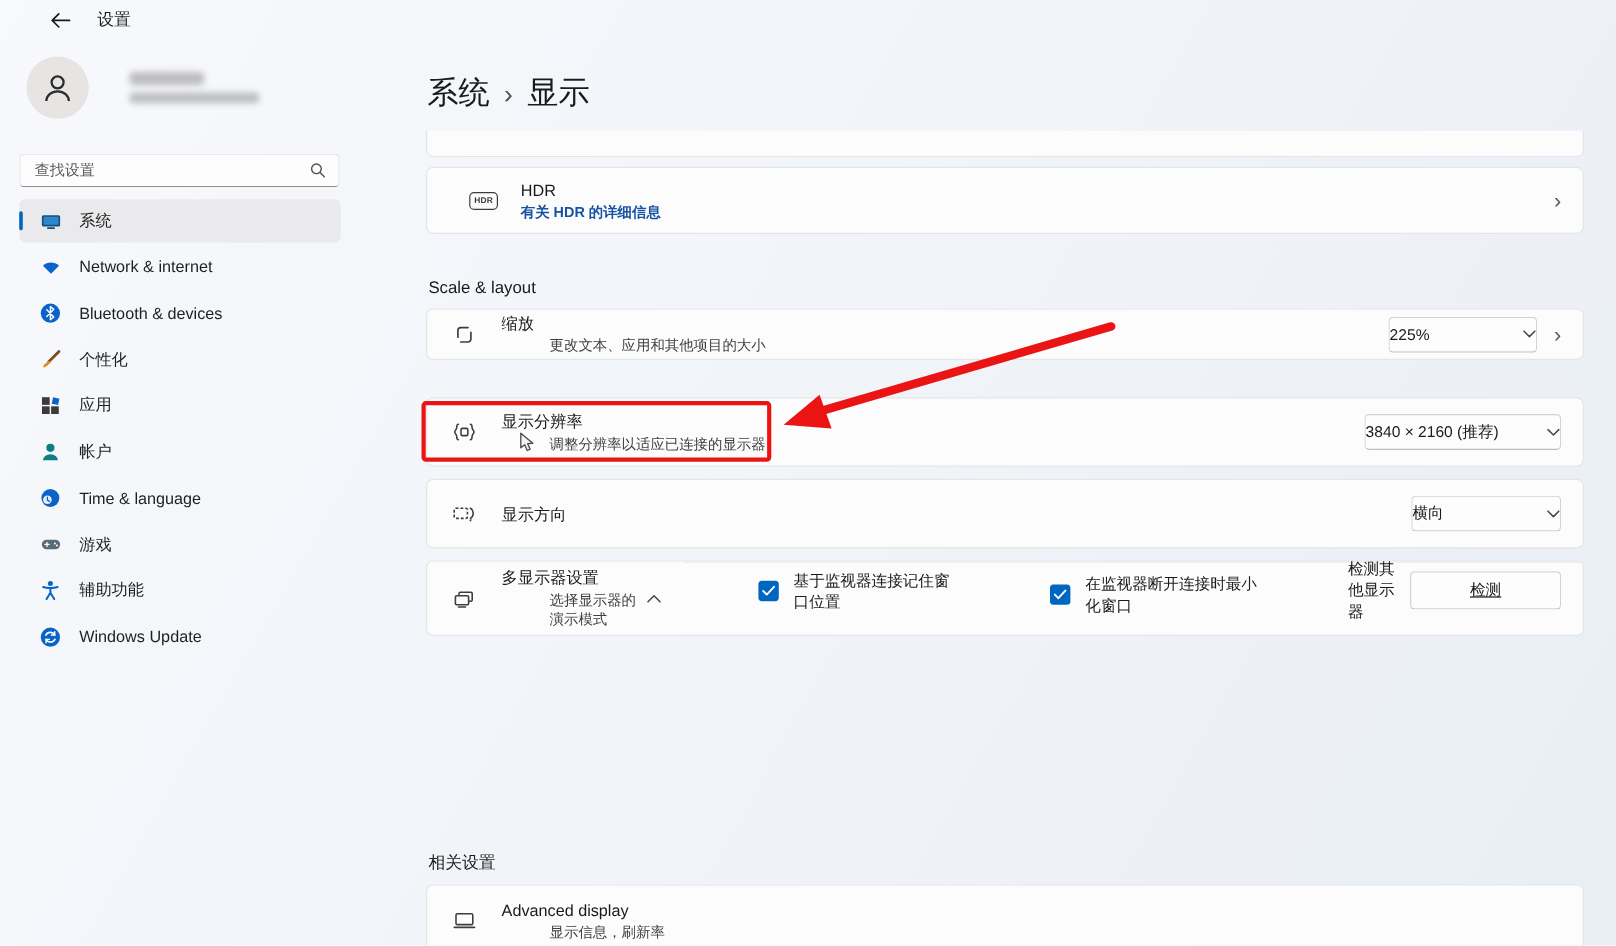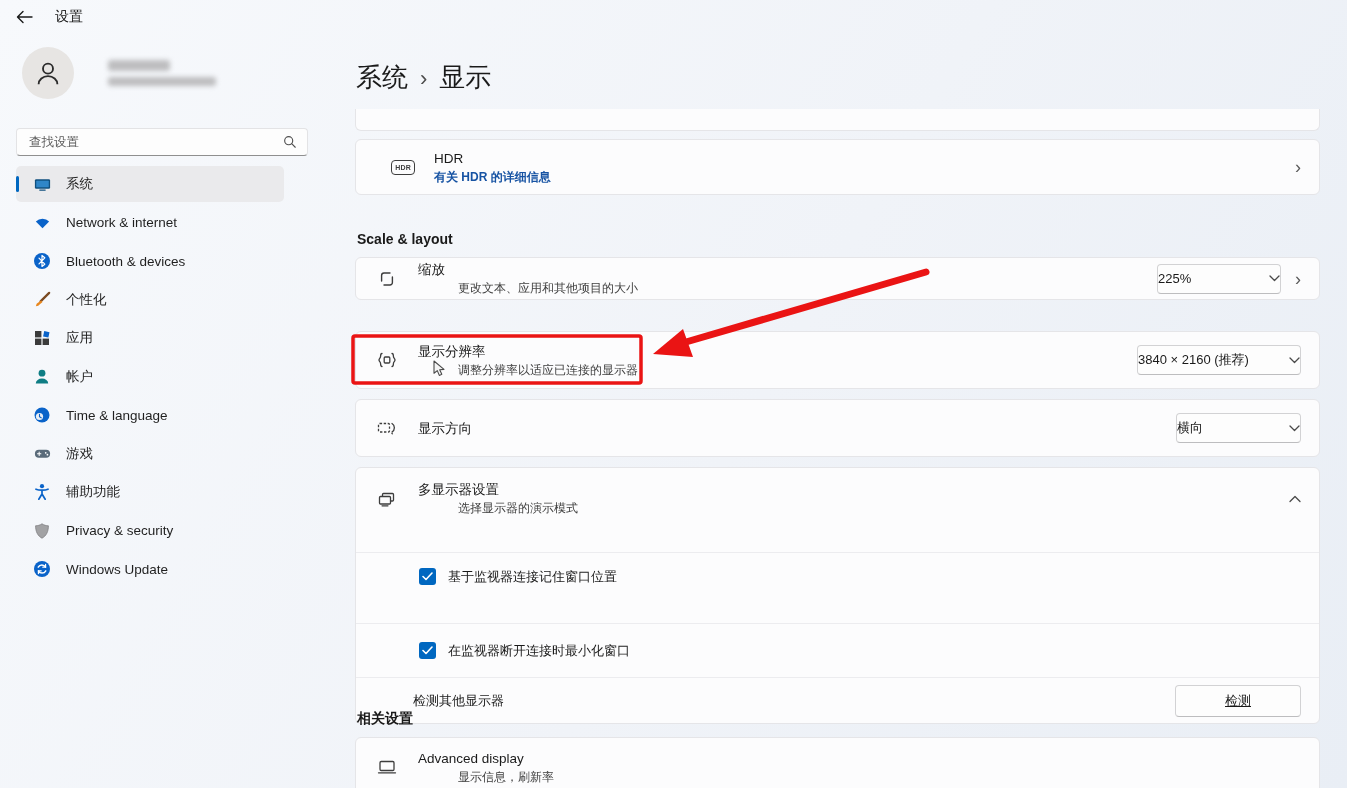--- a/index.html
+++ b/index.html
@@ -1,75 +1,75 @@
 <!DOCTYPE html>
 <html><head>
 <meta charset="utf-8">
 <style>
   html,body{margin:0;padding:0;}
   body{font-family:"Liberation Sans","DejaVu Sans",sans-serif;}
   .stage{position:relative;width:1347px;height:788px;overflow:hidden;
     background:linear-gradient(120deg,#f7f9fc 0%,#f0f3f8 55%,#e9eef5 100%);color:#1a1a1a;}
 
   
-  .topbar{position:absolute;left:15px;top:8px;display:flex;align-items:center;gap:22px;}
+  .topbar{position:absolute;left:41px;top:8px;display:flex;align-items:center;gap:22px;}
   .back-btn{width:18px;height:18px;display:flex;align-items:center;justify-content:center;cursor:pointer;}
   .app-title{font-size:14px;color:#1a1a1a;}
 
   
   .profile{position:absolute;left:22px;top:47px;display:flex;align-items:center;}
   .avatar{width:52px;height:52px;border-radius:50%;background:#e7e5e3;display:flex;align-items:center;justify-content:center;}
   .blur-wrap{margin-left:34px;}
   .blur-bar{background:#bdbdbf;border-radius:3px;filter:blur(2.5px);}
   .blur-name{width:62px;height:11px;margin-bottom:6px;}
   .blur-mail{width:108px;height:9px;}
 
   
-  .searchbox{position:absolute;left:16px;top:128px;width:292px;height:28px;background:#fdfdfd;
+  .searchbox{position:absolute;left:16px;top:128px;width:267px;height:28px;background:#fdfdfd;
     border:1px solid #e3e3e5;border-bottom:1px solid #8f8f8f;border-radius:4px;
     display:flex;align-items:center;box-sizing:border-box;padding:0 10px;}
   .searchbox input{border:none;outline:none;background:transparent;flex:1;font-size:12.5px;
     font-family:"Liberation Sans","DejaVu Sans",sans-serif;color:#1a1a1a;}
   .searchbox input::placeholder{color:#5c5c5c;opacity:1;}
 
   
   .sidebar{position:absolute;left:16px;top:166px;width:268px;}
   .side-item{position:relative;height:36px;margin-bottom:2.5px;border-radius:5px;
     display:flex;align-items:center;padding-left:16px;cursor:pointer;}
   .side-item.selected{background:#eaeaec;}
   .side-item .pill{position:absolute;left:0;top:10px;width:3px;height:16px;border-radius:2px;background:#0067c0;display:none;}
   .side-item.selected .pill{display:block;}
   .side-icon{width:20px;height:20px;display:flex;align-items:center;justify-content:center;margin-right:14px;flex:none;}
   .side-label{font-size:13.5px;color:#1f1f1f;white-space:nowrap;}
 
   
   .breadcrumb{position:absolute;left:356px;top:60px;font-size:26px;color:#1a1a1a;display:flex;gap:12px;align-items:baseline;}
   .breadcrumb .sep{color:#4d4d4d;font-size:22px;}
-  .section-label{position:absolute;left:357px;font-size:14px;font-weight:bold;color:#1a1a1a;}
+  .section-label{position:absolute;left:357px;font-size:14px;font-weight:normal;color:#1a1a1a;}
 
   .card{position:absolute;left:355px;width:965px;background:#fcfcfd;border:1px solid #e5e5e8;
     border-radius:6px;box-sizing:border-box;display:flex;align-items:center;padding:0 18px 0 20px;}
   .card-col{display:flex;flex-direction:column;justify-content:center;}
   .row-icon{width:22px;height:22px;margin-right:20px;display:flex;align-items:center;justify-content:center;flex:none;color:#3d3d3d;}
   .row-title{font-size:13.5px;color:#1a1a1a;line-height:17px;}
   .row-sub{font-size:12px;color:#404040;line-height:16px;margin-top:2px;margin-left:40px;}
   .row-link{font-size:12px;font-weight:bold;color:#1753a3;line-height:16px;margin-top:2px;cursor:pointer;}
   .flex1{flex:1;}
   .chev-right{font-size:18px;color:#5a5a5a;line-height:1;margin-left:14px;}
 
   .dropdown{height:30px;background:#fdfdfd;border:1px solid #d2d2d4;border-bottom-color:#bdbdbf;
     border-radius:4px;display:flex;align-items:center;justify-content:space-between;
     padding:0 0;box-sizing:border-box;font-size:13px;color:#1a1a1a;cursor:pointer;}
   .dropdown .dval{white-space:nowrap;}
 
   .group-card{position:absolute;left:355px;width:965px;background:#fcfcfd;border:1px solid #e5e5e8;
-    border-radius:6px;box-sizing:border-box;display:flex;flex-direction:column;}
+    border-radius:6px;box-sizing:border-box;display:flex;flex-direction:row;}
   .group-row{display:flex;align-items:center;padding:0 18px 0 20px;box-sizing:border-box;}
   .group-row + .group-row{border-top:1px solid #ececef;}
-  .indent{padding-left:63px;margin-top:23px;}
+  .indent{padding-left:63px;}
 
   .checkbox{width:17px;height:17px;border-radius:3px;background:#0067c0;display:flex;align-items:center;
     justify-content:center;margin-right:12px;flex:none;cursor:pointer;}
   .check-label{font-size:13px;color:#1a1a1a;}
 
   .btn{min-width:124px;height:30px;background:#fdfdfd;border:1px solid #d2d2d4;border-bottom-color:#bdbdbf;
     border-radius:4px;font-size:13px;color:#1a1a1a;display:flex;align-items:center;justify-content:center;cursor:pointer;text-decoration:underline;}
 
   .hdr-badge{border:1.6px solid #3d3d3d;border-radius:4px;font-size:7px;font-weight:bold;color:#3d3d3d;
     padding:3px 3px;letter-spacing:0.2px;}
@@ -213,29 +213,20 @@
 
       <span class="side-icon">
         <svg width="18" height="18" viewBox="0 0 18 18">
             <circle cx="9" cy="3.2" r="2.1" fill="#0a63c9"></circle>
             <path d="M3 6.2 C6 7.4 12 7.4 15 6.2 M9 7.2 V11 M9 11 L5.8 16.2 M9 11 L12.2 16.2" stroke="#0a63c9" stroke-width="1.7" fill="none" stroke-linecap="round" stroke-linejoin="round"></path>
           </svg>
       </span>
       <span class="side-label">辅助功能</span>
     </div>
 
-    <div class="side-item">
-
-      <span class="side-icon">
-        <svg width="18" height="18" viewBox="0 0 18 18">
-            <path d="M9 1.8 C11 3.2 13.4 3.8 15.4 3.8 C15.4 9.5 13.4 13.8 9 16.2 C4.6 13.8 2.6 9.5 2.6 3.8 C4.6 3.8 7 3.2 9 1.8 Z" fill="#a2a2a4" stroke="#7d7d80" stroke-width="0.8"></path>
-          </svg>
-      </span>
-      <span class="side-label">Privacy &amp; security</span>
-    </div>
 
     <div class="side-item">
 
       <span class="side-icon">
         <svg width="18" height="18" viewBox="0 0 18 18">
             <circle cx="9" cy="9" r="8" fill="#0a63c9"></circle>
             <path d="M5.2 7.2 a4.2 4.2 0 0 1 7.4 0" stroke="#fff" stroke-width="1.4" fill="none" stroke-linecap="round"></path>
             <path d="M12.8 10.8 a4.2 4.2 0 0 1 -7.4 0" stroke="#fff" stroke-width="1.4" fill="none" stroke-linecap="round"></path>
             <path d="M12.6 4.4 v2.8 h-2.8" fill="none" stroke="#fff" stroke-width="1.2" stroke-linecap="round" stroke-linejoin="round"></path>
             <path d="M5.4 13.6 v-2.8 h2.8" fill="none" stroke="#fff" stroke-width="1.2" stroke-linecap="round" stroke-linejoin="round"></path>

